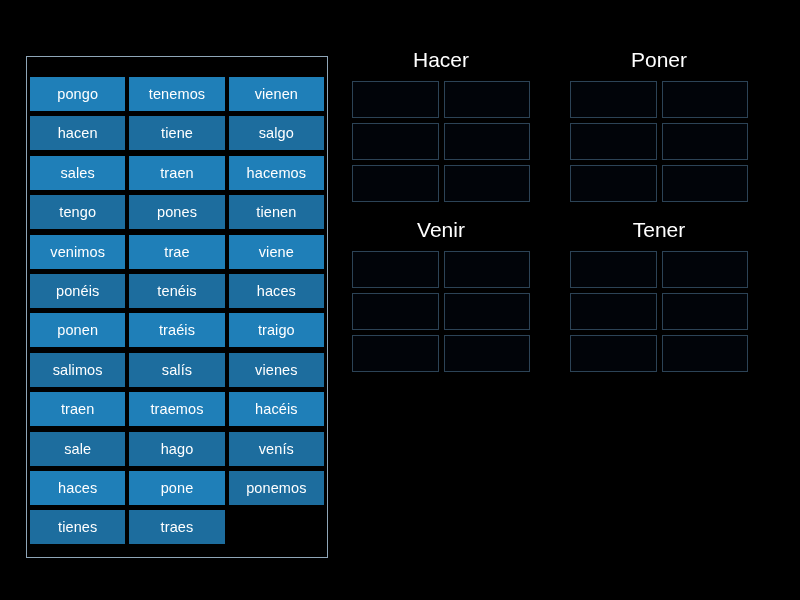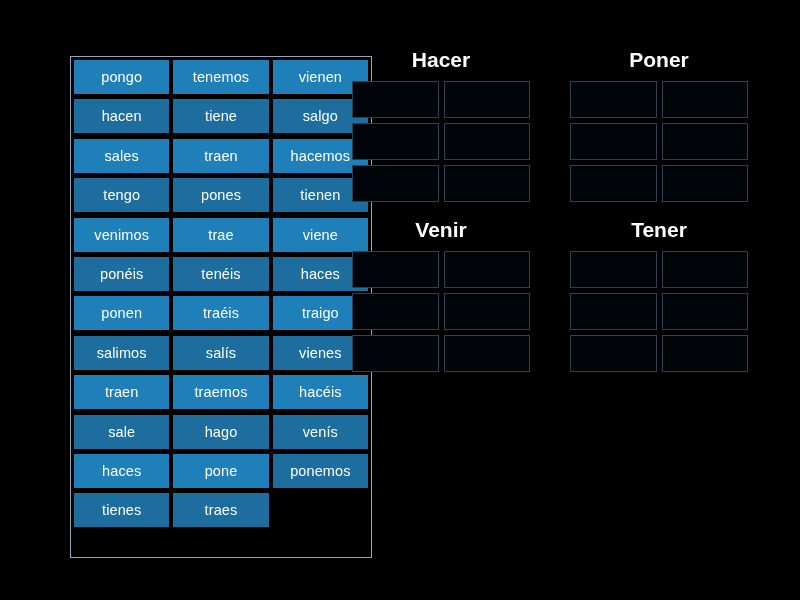--- a/index.html
+++ b/index.html
@@ -18,22 +18,21 @@
   
   #tile-panel {
     position: absolute;
     left: 26px;
     top: 56px;
     width: 302px;
     height: 502px;
     box-sizing: border-box;
     border: 1px solid #8fa6b8;
     background: #000000;
-    padding: 3px 3px;
-    margin-left: 44px;
+    padding: 20px 3px;
   }
   #tile-grid {
     display: grid;
     grid-template-columns: repeat(3, 1fr);
     grid-auto-rows: 34px;
     column-gap: 4px;
     row-gap: 5.4px;
   }
   .tile {
     display: flex;
@@ -56,21 +55,20 @@
     position: absolute;
     left: 352px;
     top: 48px;
     width: 424px;
     height: 510px;
   }
   .zone-row {
     display: flex;
     gap: 40px;
     margin-bottom: 16px;
-    font-weight: bold;
   }
   .zone-group {
     width: 178px;
   }
   .zone-title {
     color: #ffffff;
     font-size: 21px;
     text-align: center;
     margin-bottom: 9px;
     white-space: nowrap;

